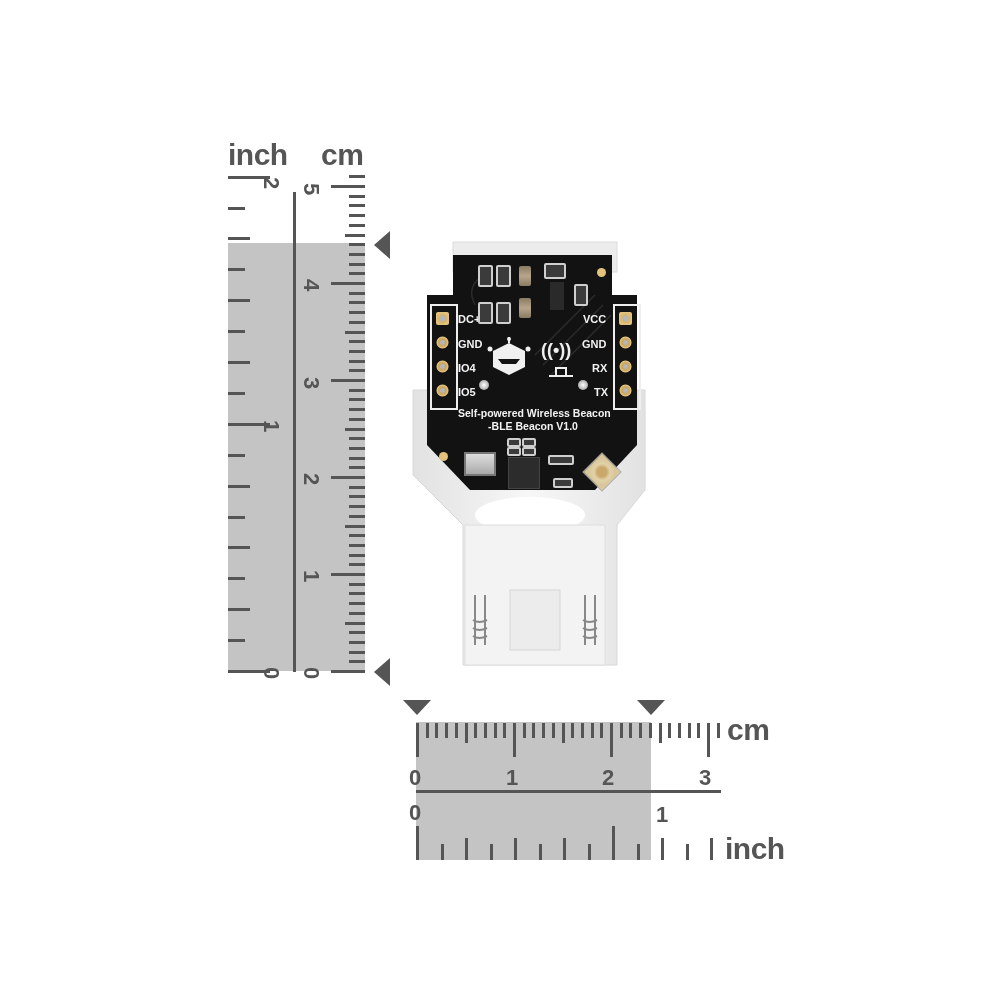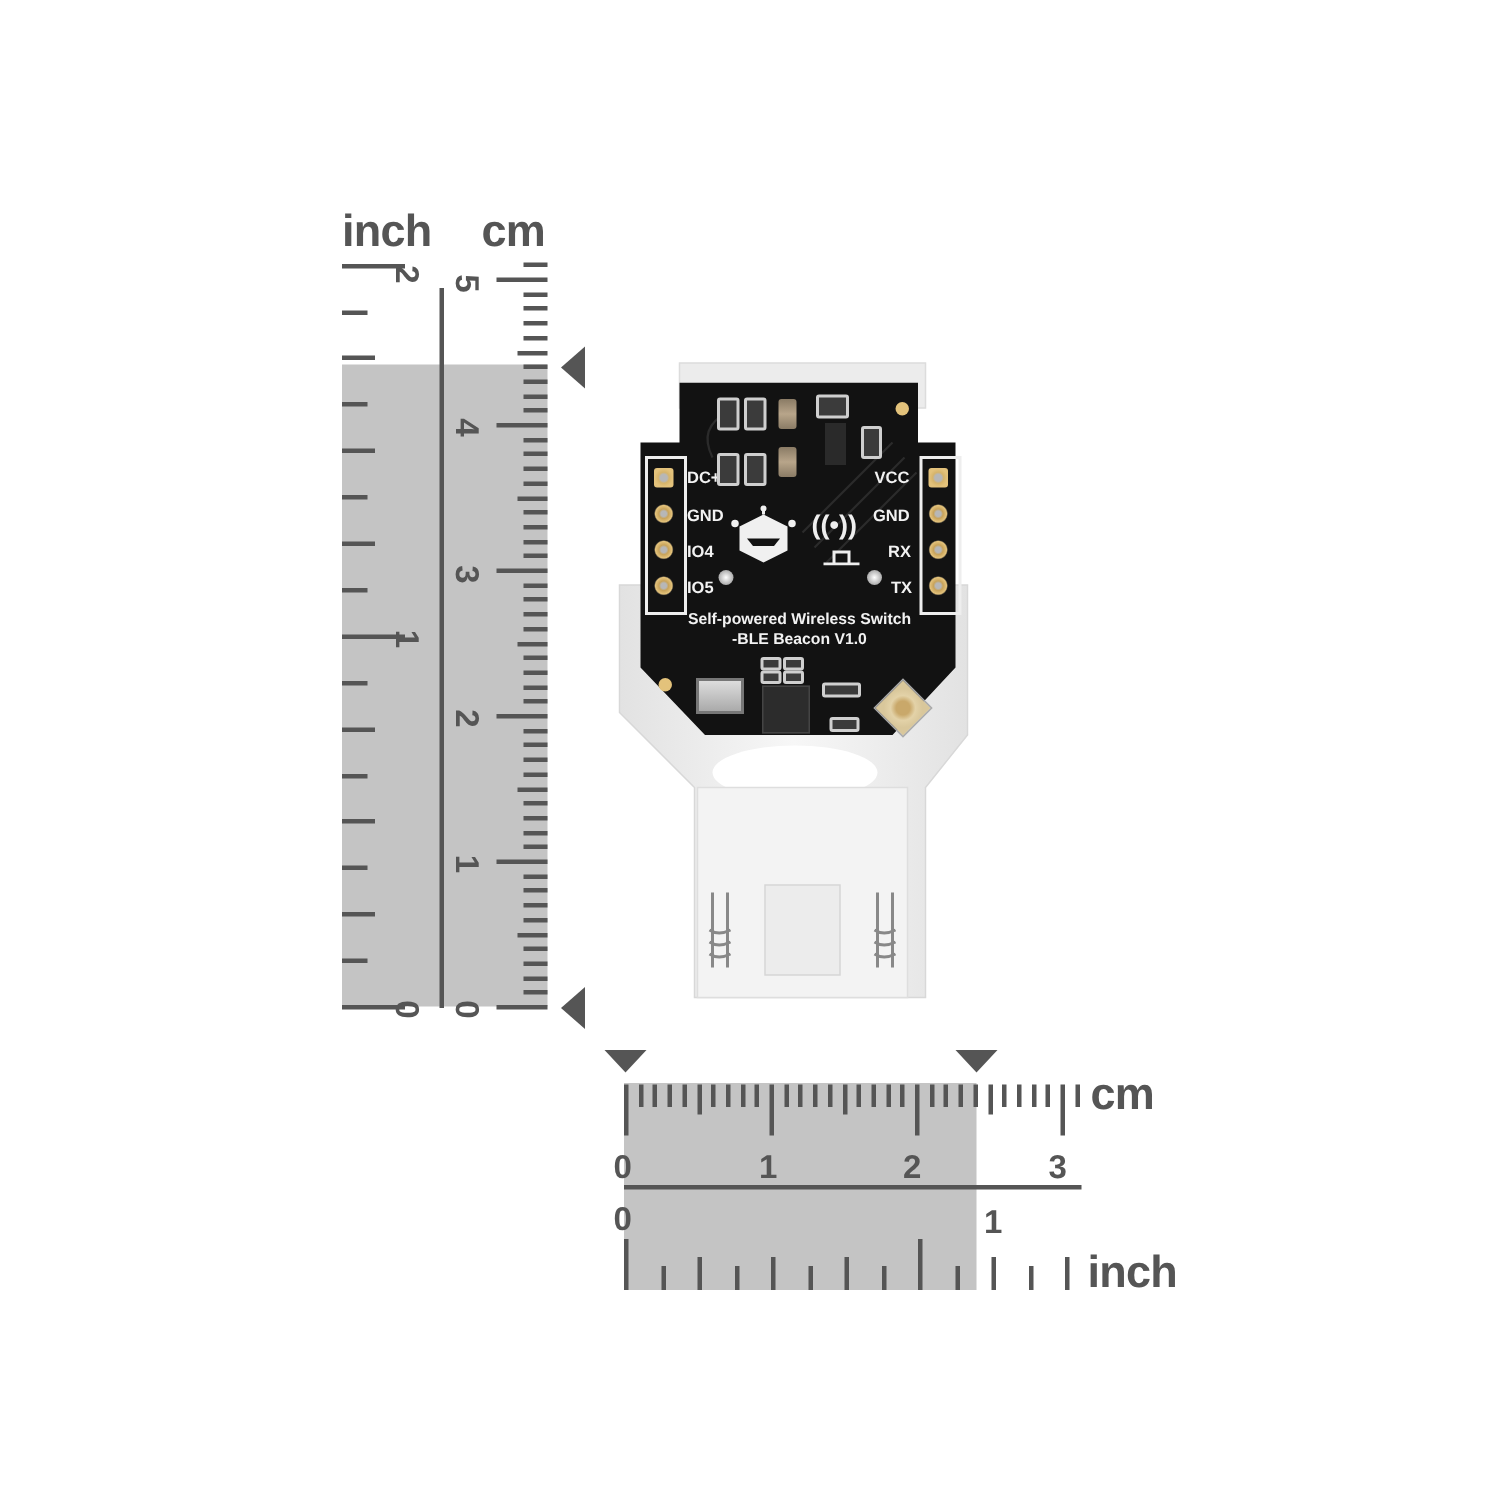--- a/index.html
+++ b/index.html
@@ -257,21 +257,21 @@
     <path d="M11 22 h22 l-4 5 h-14 z" fill="#121212"></path>
   </svg>
 
   <div class="abs" style="left:541px;top:340px;color:#eee;font-size:18px;font-weight:bold;">((•))</div>
   <svg class="abs" style="left:548px;top:363px;" width="26" height="14">
     <path d="M1 13 h24 M8 13 v-8 h10 v8" stroke="#eee" stroke-width="2" fill="none"></path>
   </svg>
   <div class="abs" style="left:479px;top:380px;width:10px;height:10px;border-radius:50%;background:radial-gradient(#fff,#888);"></div>
   <div class="abs" style="left:578px;top:380px;width:10px;height:10px;border-radius:50%;background:radial-gradient(#fff,#888);"></div>
 
-  <div class="abs pcb-text" style="left:458px;top:407px;width:150px;text-align:center;font-size:10.5px;white-space:nowrap;">Self-powered Wireless Switch</div>
+  <div class="abs pcb-text" style="left:458px;top:407px;width:150px;text-align:center;font-size:10.5px;white-space:nowrap;">Self-powered Wireless Beacon</div>
   <div class="abs pcb-text" style="left:458px;top:420px;width:150px;text-align:center;font-size:10.5px;">-BLE Beacon V1.0</div>
 
   <div class="smd" style="left:507px;top:438px;width:10px;height:5px;"></div>
   <div class="smd" style="left:522px;top:438px;width:10px;height:5px;"></div>
   <div class="smd" style="left:507px;top:447px;width:10px;height:5px;"></div>
   <div class="smd" style="left:522px;top:447px;width:10px;height:5px;"></div>
   <div class="abs" style="left:464px;top:452px;width:28px;height:20px;background:linear-gradient(#ddd,#aaa);border:2px solid #777;"></div>
   <div class="abs" style="left:508px;top:457px;width:30px;height:30px;background:#2c2c2c;border:1px solid #444;"></div>
   <div class="smd" style="left:548px;top:455px;width:22px;height:6px;"></div>
   <div class="smd" style="left:553px;top:478px;width:16px;height:6px;"></div>

